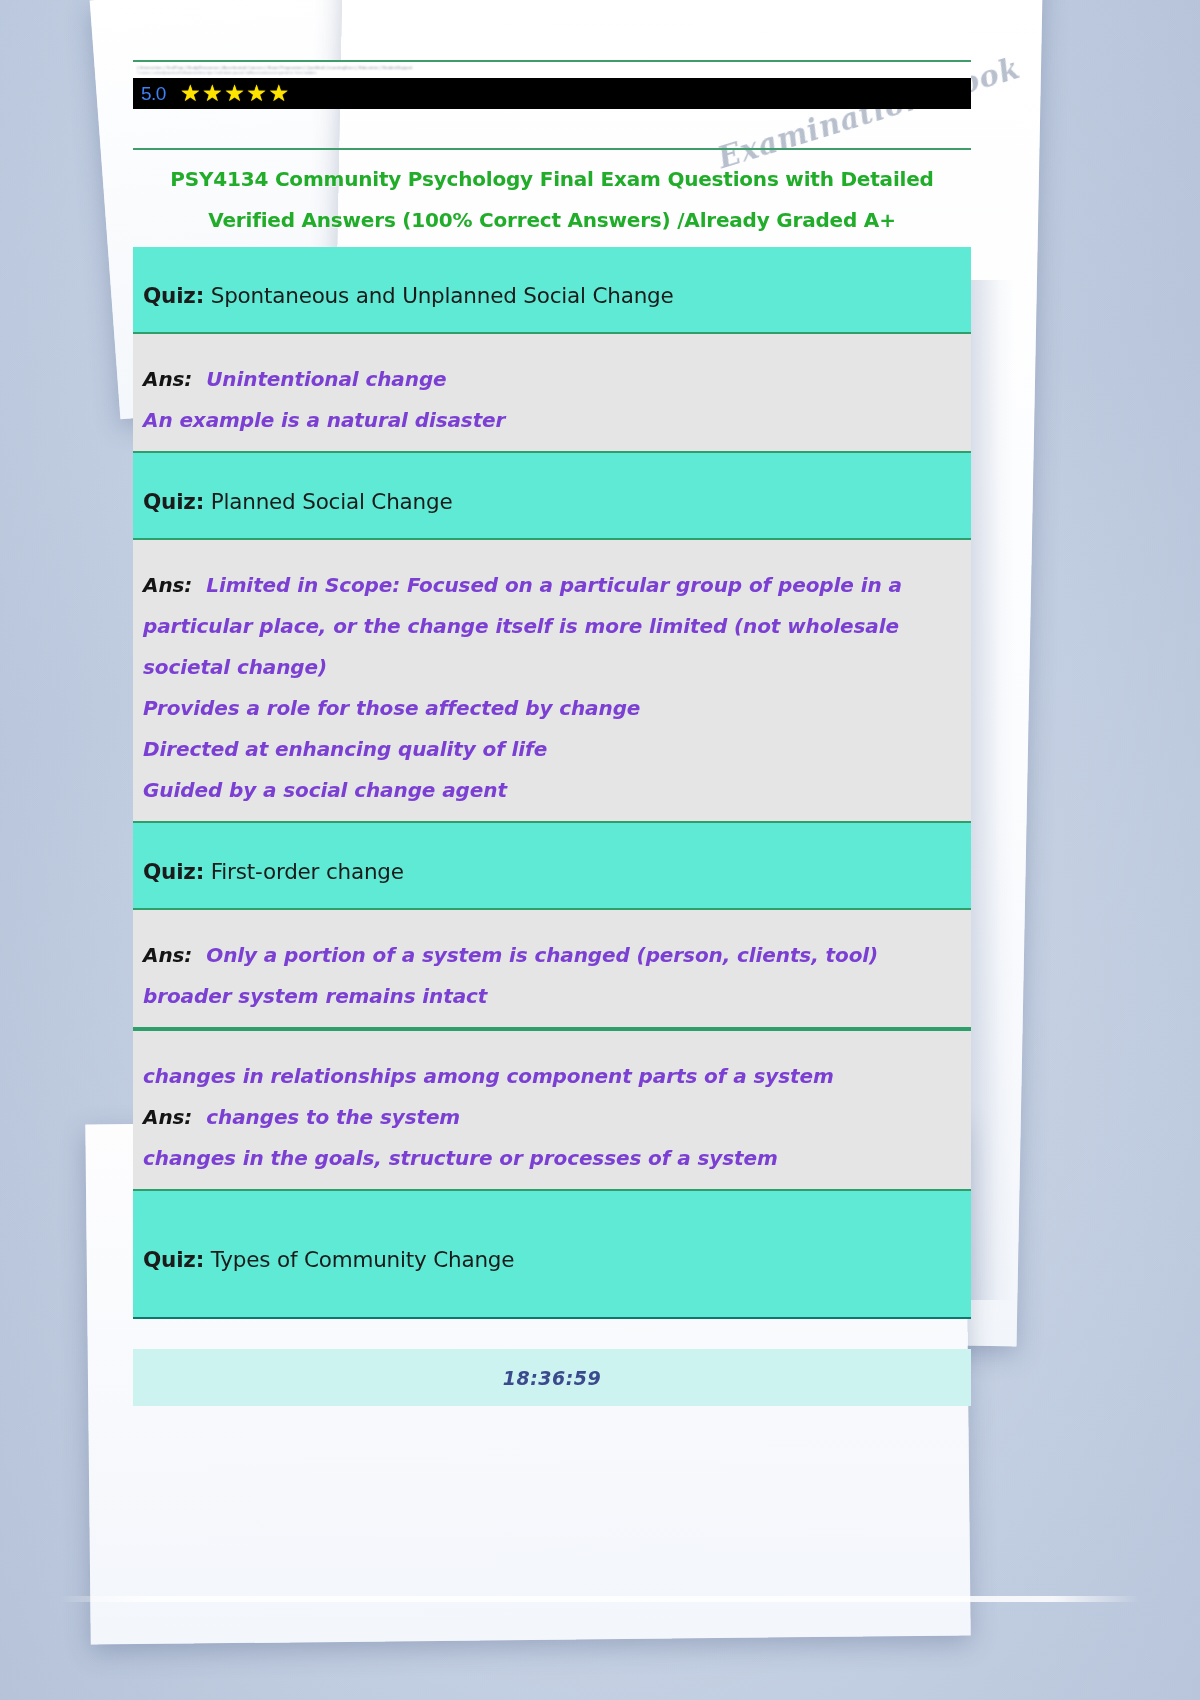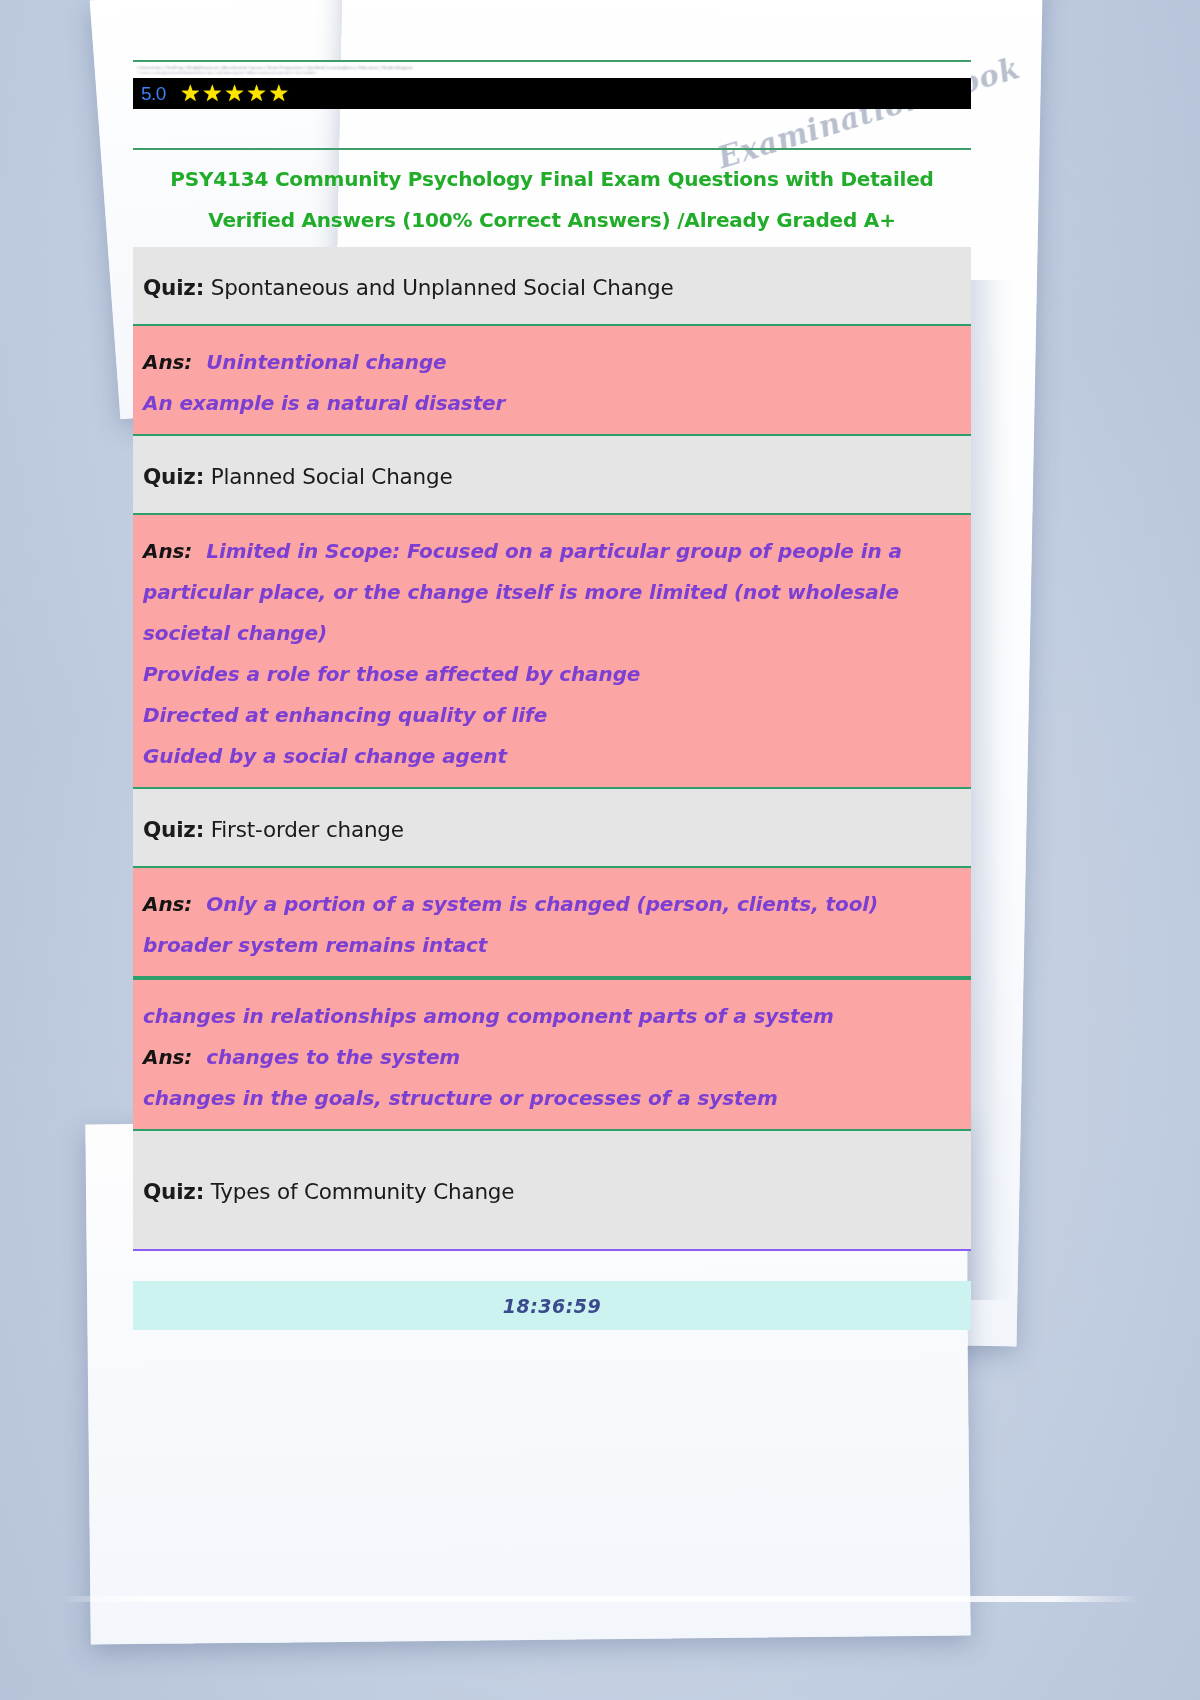--- a/index.html
+++ b/index.html
@@ -146,43 +146,43 @@
     letter-spacing: -0.2px;
     text-shadow: 0 1px 0 rgba(255,255,255,.6);
   }
 
   
   .qa-wrap {
     margin-top: 6px;
     width: 838px;
   }
   .q-block {
-    background: #e5e5e5;
-    padding: 0 0 0 0;
+    background: #5eead4;
+    padding: 8px 0 0 0;
     position: relative;
   }
   .q-line {
     font-family: "DejaVu Sans", sans-serif;
     font-size: 21.5px;
     color: #1b1b1b;
     padding: 0 10px;
     letter-spacing: -0.2px;
     white-space: nowrap;
   }
   .q-line b {
     font-weight: 700;
   }
   .q-line .qtext {
     font-weight: 400;
   }
   .a-block {
-    background: #fca5a5;
+    background: #e5e5e5;
     border-top: 2px solid #2e9e6b;
     border-bottom: 2px solid #2e9e6b;
-    padding: 16px 10px 10px 10px;
+    padding: 25px 10px 10px 10px;
   }
   .a-line {
     font-family: "DejaVu Sans", sans-serif;
     font-style: italic;
     font-weight: 700;
     font-size: 20px;
     line-height: 41px;
     color: #7b3fd4;
     letter-spacing: -0.1px;
   }
@@ -194,21 +194,21 @@
   }
 
   
   .q-spacer-top { height: 28px; }
   .q-spacer-bottom { height: 24px; }
 
   
   .timestamp {
     margin-top: 30px;
     background: #ccf3f0;
-    height: 49px;
+    height: 57px;
     display: flex;
     align-items: center;
     justify-content: center;
     font-family: "DejaVu Sans", sans-serif;
     font-style: italic;
     font-weight: 700;
     font-size: 19px;
     color: #3a4a8c;
     letter-spacing: 0.5px;
   }
@@ -304,21 +304,21 @@
     </div>
 
     <div class="a-block">
       <div class="a-line">changes in relationships among component parts of a system</div>
       <div class="a-line">
         <span class="anslabel">Ans:</span><span>changes to the system</span>
       </div>
       <div class="a-line">changes in the goals, structure or processes of a system</div>
     </div>
 
-    <div class="q-block" style="border-bottom:2px solid #8b5cf6;">
+    <div class="q-block" style="border-bottom:2px solid #0f766e;">
       <div class="q-spacer-top" style="height:48px"></div>
       <div class="q-line">
         <b>Quiz:</b>
         <span class="qtext">Types of Community Change</span>
       </div>
       <div class="q-spacer-bottom" style="height:45px"></div>
     </div>
 
   </div>
 

